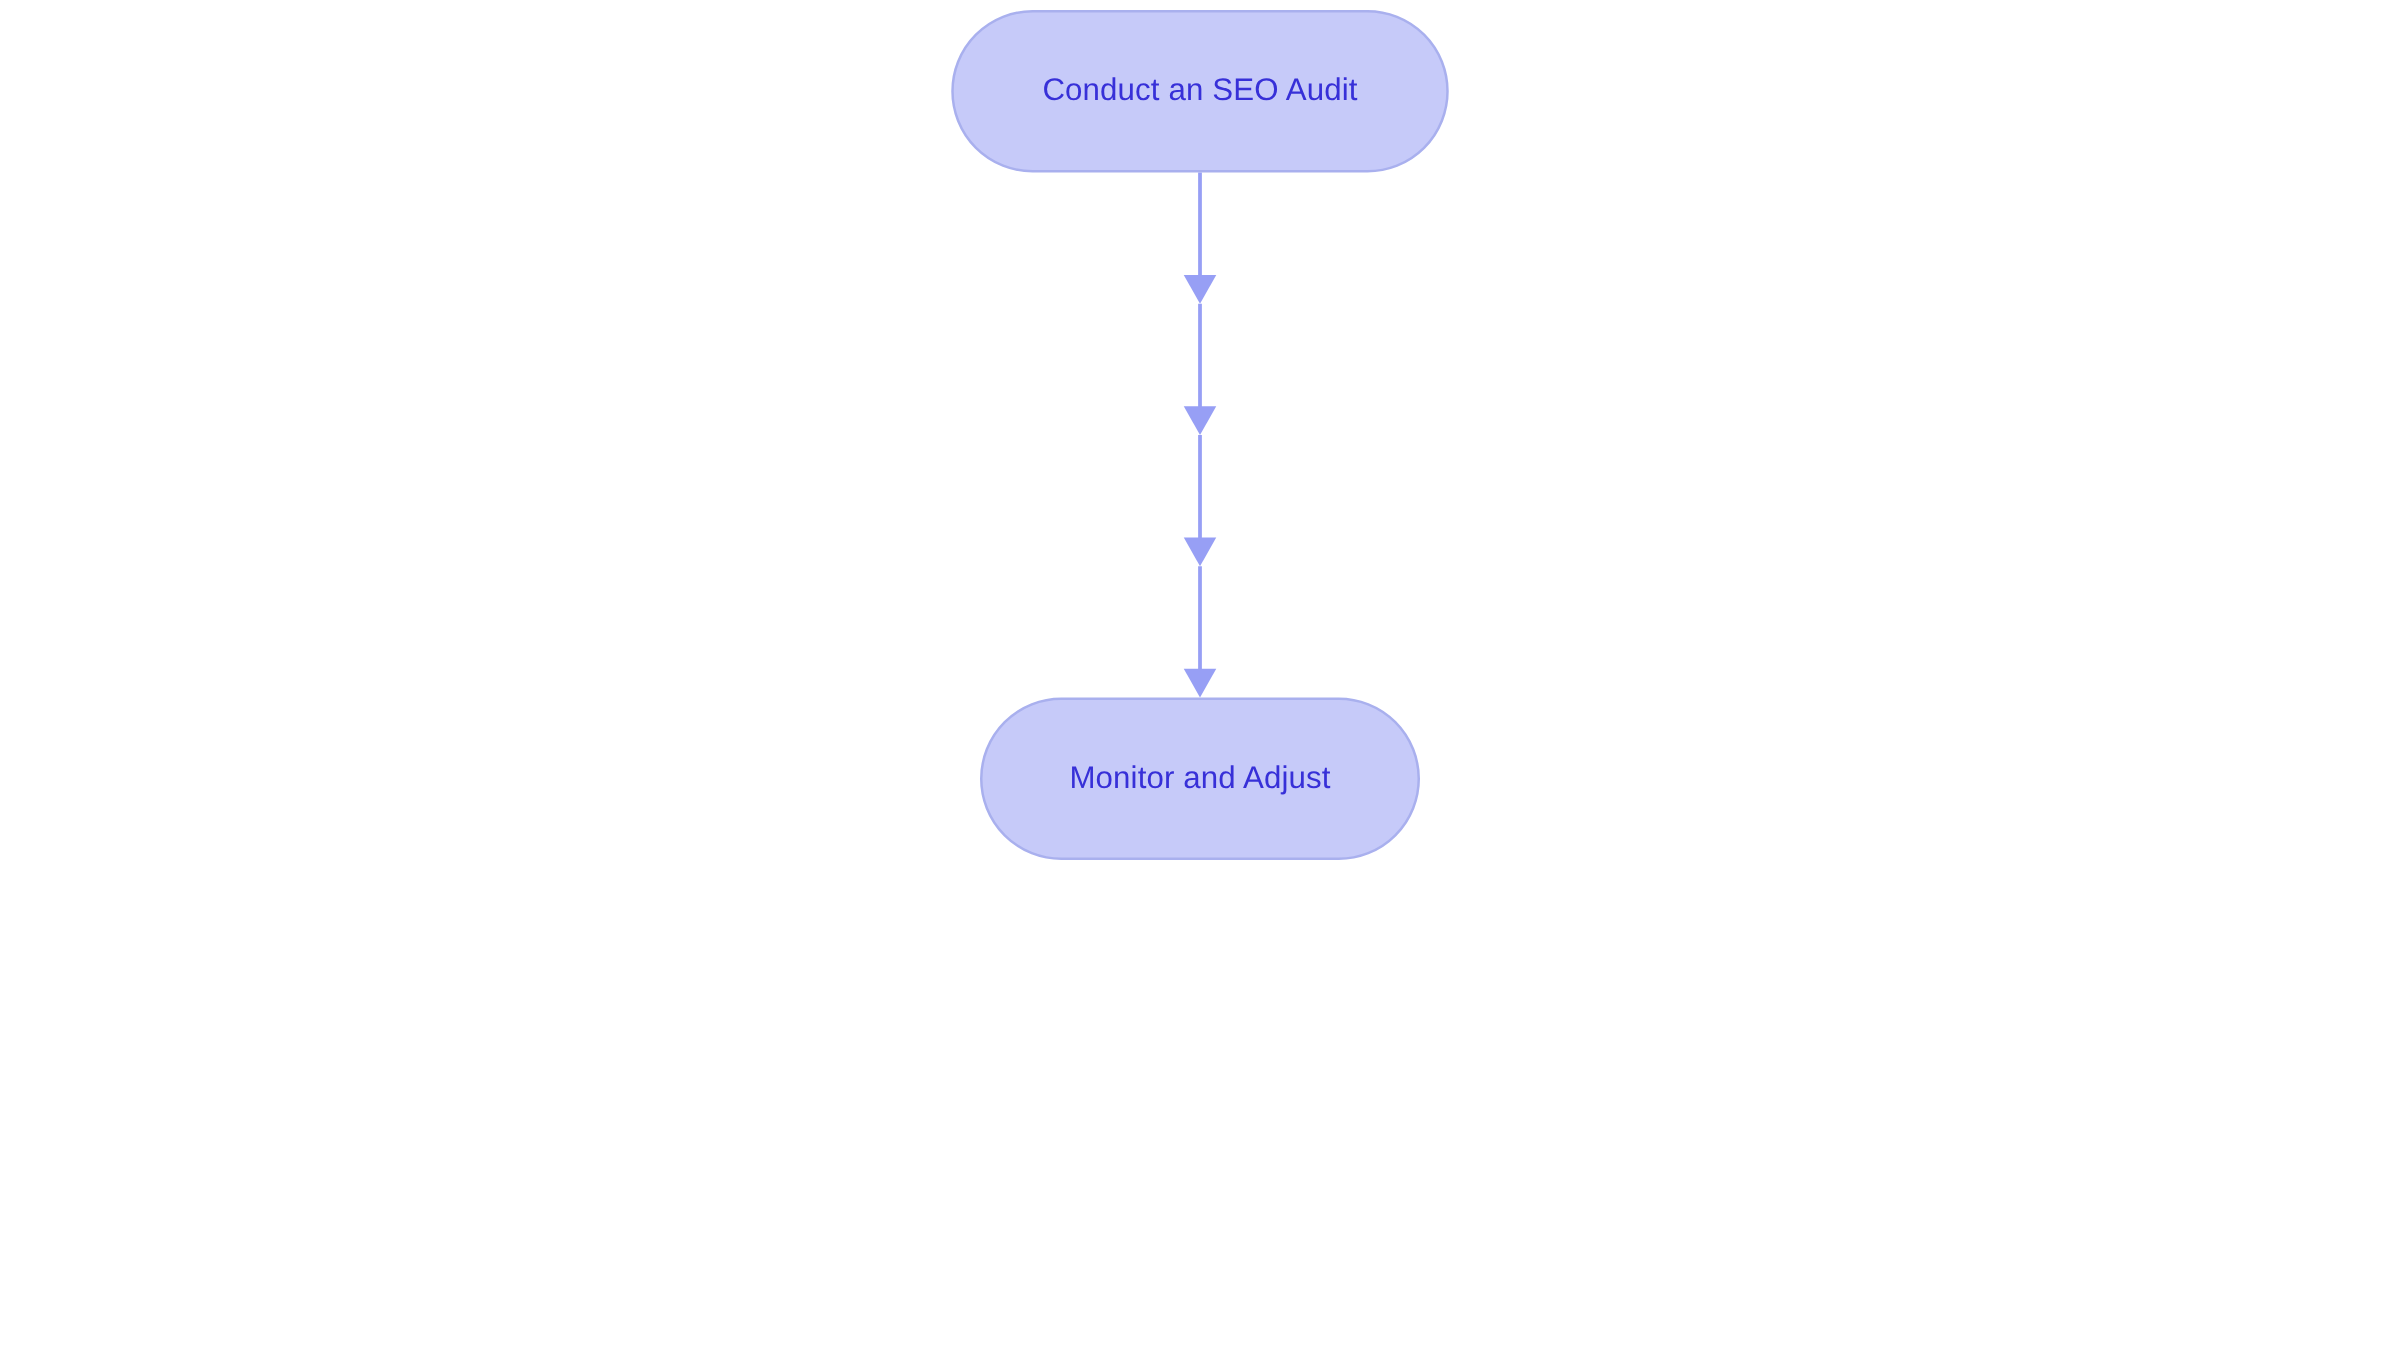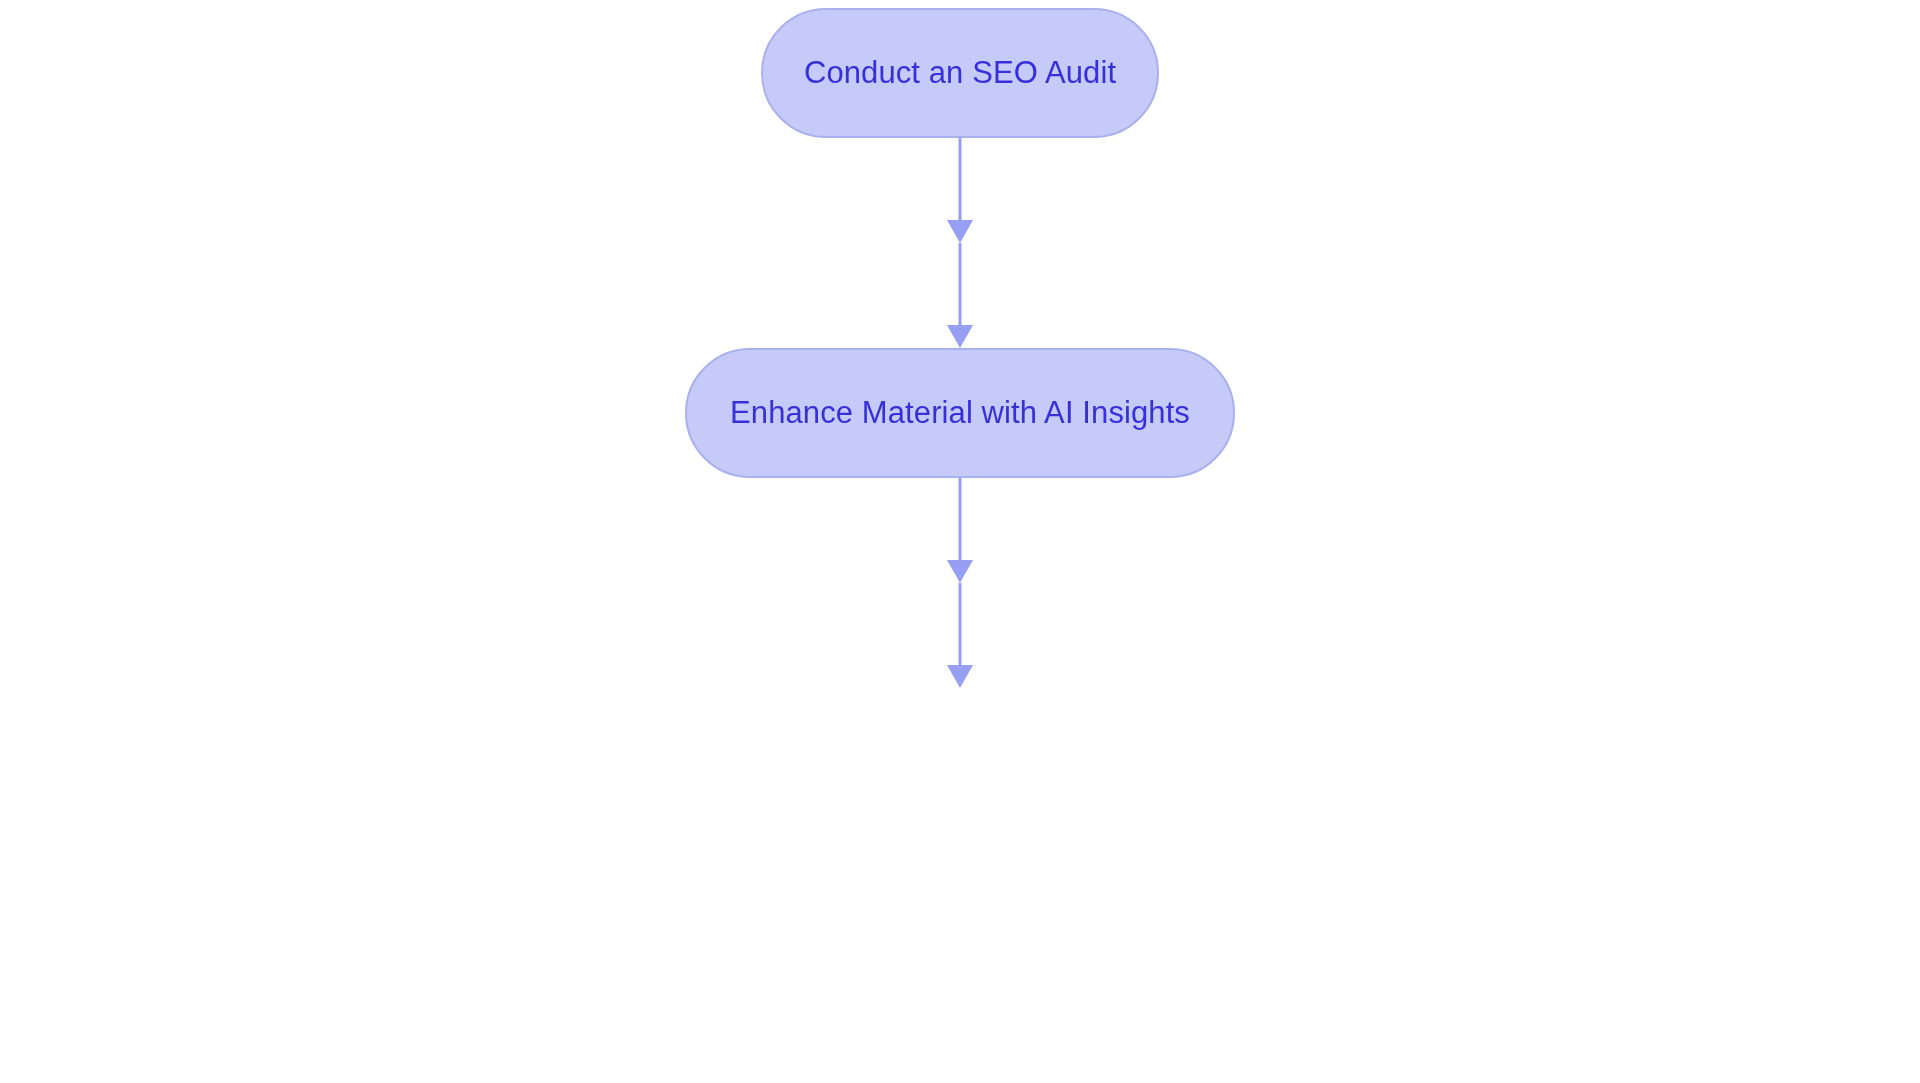--- a/index.html
+++ b/index.html
@@ -41,21 +41,21 @@
     border-radius: 65px;
     background: #c6caf9;
     border: 2px solid #a9b0ee;
     display: flex;
     align-items: center;
     justify-content: center;
     flex: 0 0 auto;
   }
   .node-label {
     color: #3730d8;
-    font-size: 31px;
+    font-size: 25px;
     font-weight: 400;
     line-height: 1.1;
     letter-spacing: 0.1px;
     white-space: nowrap;
     padding: 0 42px;
     text-align: right;
   }
 
   
   .node.w1 { width: 398px; }
@@ -112,30 +112,30 @@
       <span class="shaft"></span>
       <span class="head"></span>
     </div>
 
 
     <div class="connector">
       <span class="shaft"></span>
       <span class="head"></span>
     </div>
 
-    <div class="node w3">
-      <span class="node-label">Enhance Material with AI Insights</span>
-    </div>
 
     <div class="connector">
       <span class="shaft"></span>
       <span class="head"></span>
     </div>
 
 
     <div class="connector">
       <span class="shaft"></span>
       <span class="head"></span>
     </div>
 
+    <div class="node w5">
+      <span class="node-label">Monitor and Adjust</span>
+    </div>
 
   </div>
 </div>
 
 </body></html>

